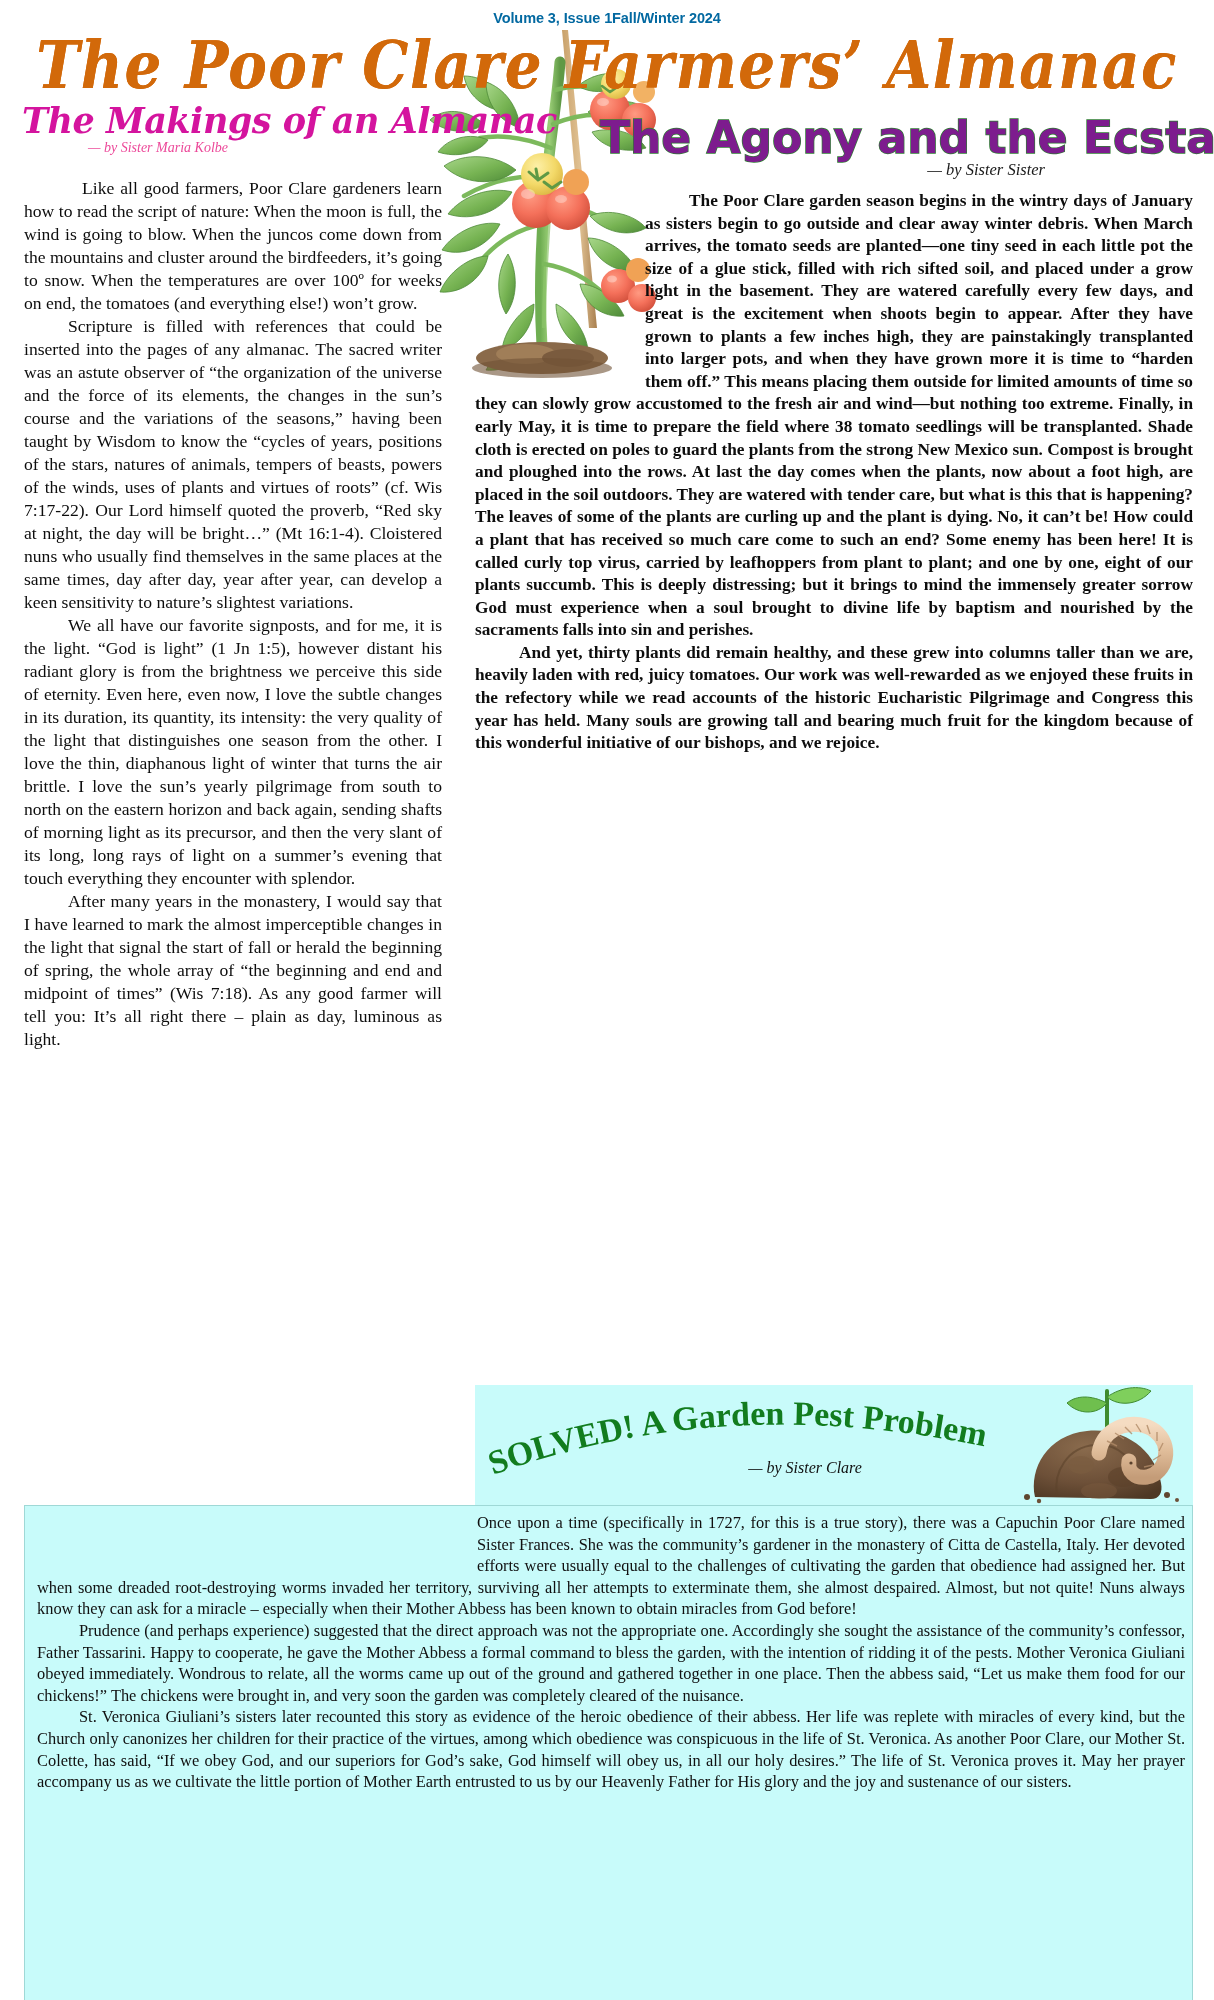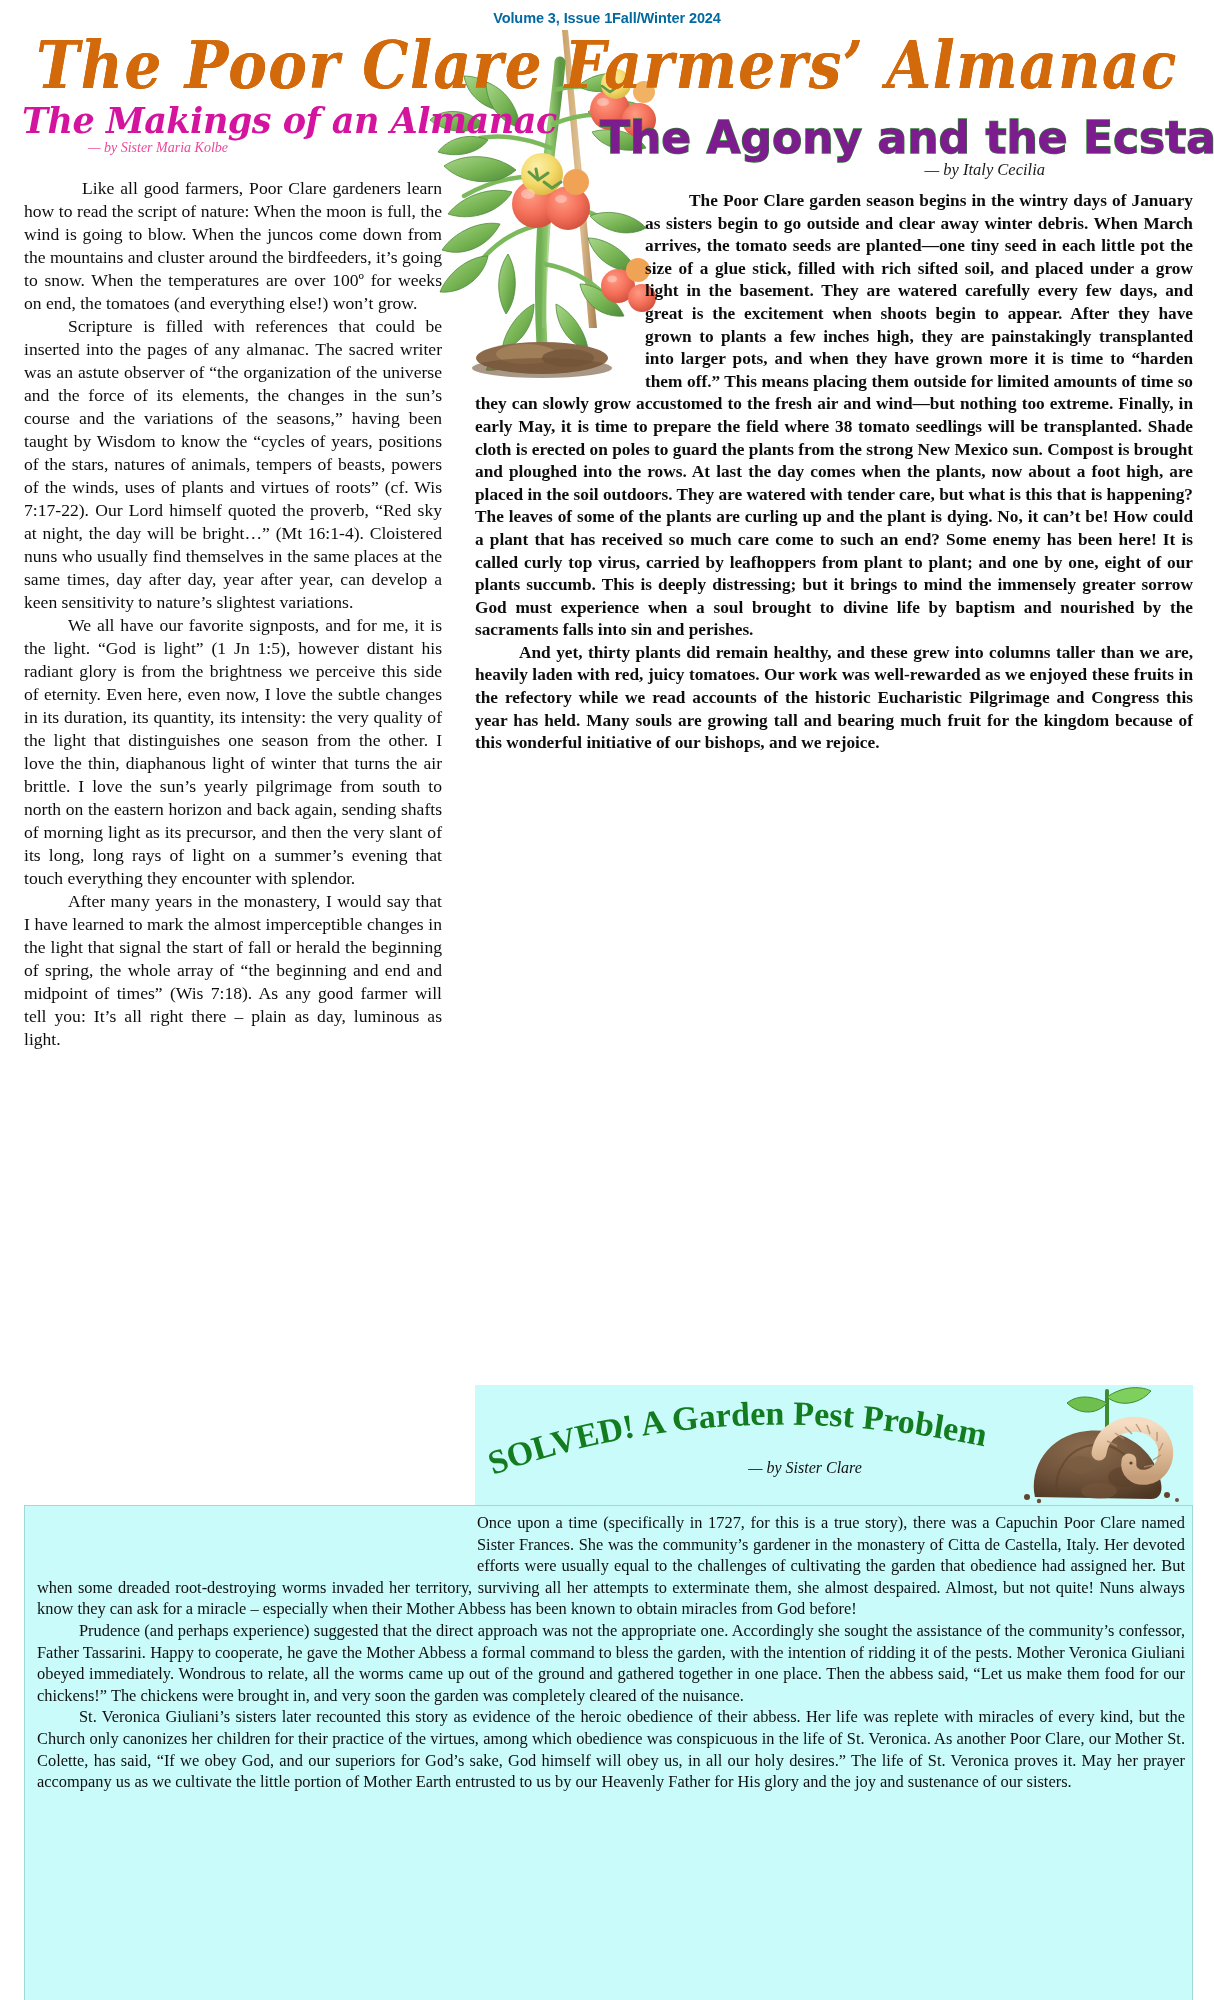--- a/index.html
+++ b/index.html
@@ -270,21 +270,21 @@
   <ellipse cx="134" cy="326" rx="30" ry="10" fill="#a07e58"></ellipse>
   <ellipse cx="176" cy="330" rx="26" ry="9" fill="#7a5b3e"></ellipse>
   <ellipse cx="150" cy="340" rx="70" ry="10" fill="#6f5236" opacity=".6"></ellipse>
 </svg>
 </div>
 
 <div class="head-left">The Makings of an Almanac</div>
 <div class="byline-left">— by Sister Maria Kolbe</div>
 
 <div class="head-right">The Agony and the Ecstasy</div>
-<div class="byline-right">— by Italy Cecilia</div>
+<div class="byline-right">— by Sister Sister</div>
 
 <div class="col-left">
   <p class="first">Like all good farmers, Poor Clare gardeners learn how to read the script of nature: When the moon is full, the wind is going to blow. When the juncos come down from the mountains and cluster around the birdfeeders, it’s going to snow. When the temperatures are over 100º for weeks on end, the tomatoes (and everything else!) won’t grow.</p>
   <p>Scripture is filled with references that could be inserted into the pages of any almanac. The sacred writer was an astute observer of “the organization of the universe and the force of its elements, the changes in the sun’s course and the variations of the seasons,” having been taught by Wisdom to know the “cycles of years, positions of the stars, natures of animals, tempers of beasts, powers of the winds, uses of plants and virtues of roots” (cf. Wis 7:17-22). Our Lord himself quoted the proverb, “Red sky at night, the day will be bright…” (Mt 16:1-4). Cloistered nuns who usually find themselves in the same places at the same times, day after day, year after year, can develop a keen sensitivity to nature’s slightest variations.</p>
   <p>We all have our favorite signposts, and for me, it is the light. “God is light” (1 Jn 1:5), however distant his radiant glory is from the brightness we perceive this side of eternity. Even here, even now, I love the subtle changes in its duration, its quantity, its intensity: the very quality of the light that distinguishes one season from the other. I love the thin, diaphanous light of winter that turns the air brittle. I love the sun’s yearly pilgrimage from south to north on the eastern horizon and back again, sending shafts of morning light as its precursor, and then the very slant of its long, long rays of light on a summer’s evening that touch everything they encounter with splendor.</p>
   <p>After many years in the monastery, I would say that I have learned to mark the almost imperceptible changes in the light that signal the start of fall or herald the beginning of spring, the whole array of “the beginning and end and midpoint of times” (Wis 7:18). As any good farmer will tell you: It’s all right there – plain as day, luminous as light.</p>
 </div>
 
 <div class="rightflow clearfix">
   <div class="float-art-shim"></div>

